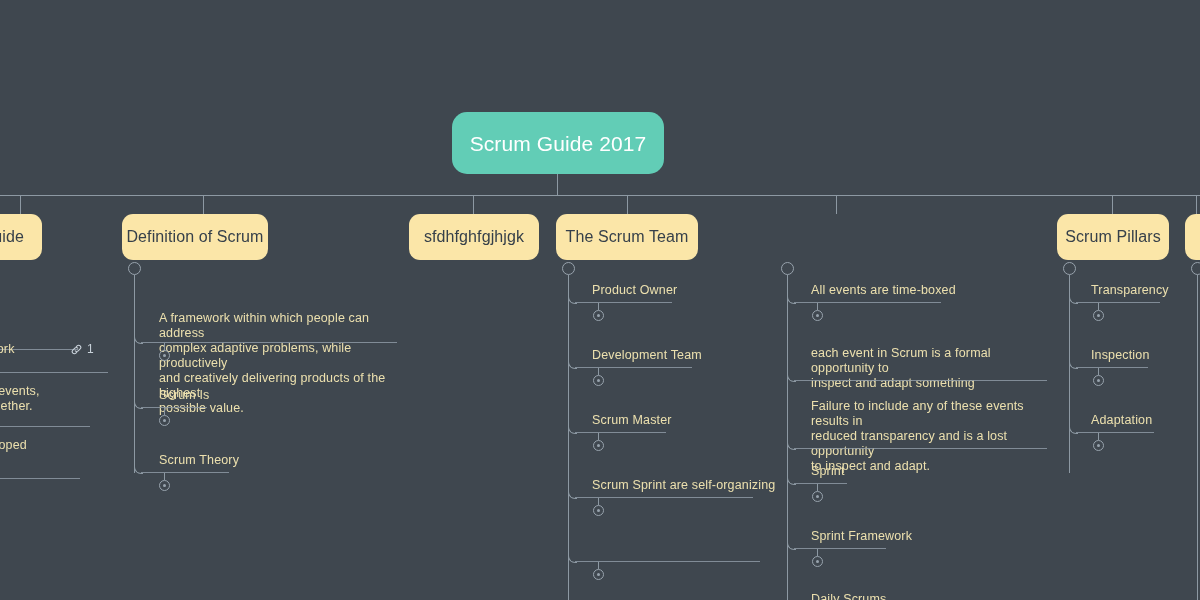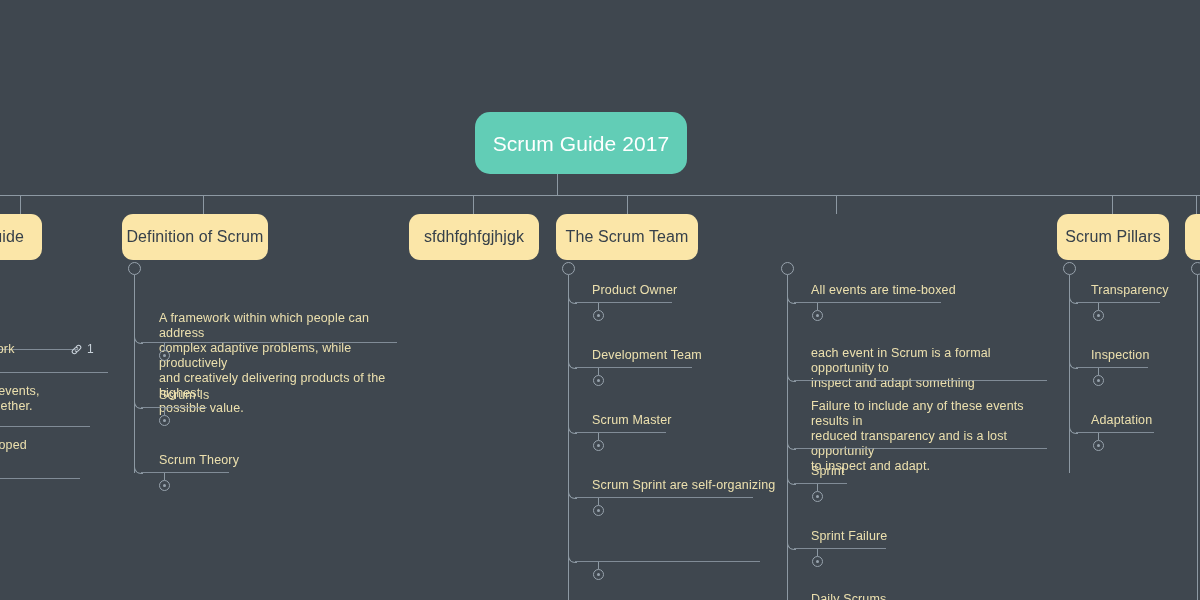--- a/index.html
+++ b/index.html
@@ -114,21 +114,21 @@
     color: #c9d2da;
     font-size: 12px;
   }
   .link-badge svg { display: block; }
 </style>
 </head>
 <body>
 
 <div id="canvas">
 
-  <div class="node root" style="left:475px; top:112px; width:212px;">Scrum Guide 2017</div>
+  <div class="node root" style="left:452px; top:112px; width:212px;">Scrum Guide 2017</div>
 
   <div class="line-v" style="left:557px; top:174px; height:21px;"></div>
 
   <div class="line-h" style="left:0px; top:195px; width:1200px;"></div>
 
   <div class="line-v" style="left:20px;   top:195px; height:19px;"></div>
   <div class="line-v" style="left:203px;  top:195px; height:19px;"></div>
   <div class="line-v" style="left:473px;  top:195px; height:19px;"></div>
   <div class="line-v" style="left:627px;  top:195px; height:19px;"></div>
   <div class="line-v" style="left:836px;  top:195px; height:19px;"></div>
@@ -236,21 +236,21 @@
 to inspect and adapt.</div>
   <div class="elbow" style="left:787px; top:439px; width:8px; height:10px;"></div>
   <div class="leaf-rule" style="left:794px; top:448px; width:253px;"></div>
 
   <div class="leaf" style="left:811px; top:464px; width:200px;">Sprint</div>
   <div class="elbow" style="left:787px; top:474px; width:8px; height:10px;"></div>
   <div class="leaf-rule" style="left:794px; top:483px; width:53px;"></div>
   <div class="line-v" style="left:817px; top:484px; height:7px;"></div>
   <div class="toggle-dot" style="left:812px; top:491px;"></div>
 
-  <div class="leaf" style="left:811px; top:529px; width:200px;">Sprint Failure</div>
+  <div class="leaf" style="left:811px; top:529px; width:200px;">Sprint Framework</div>
   <div class="elbow" style="left:787px; top:539px; width:8px; height:10px;"></div>
   <div class="leaf-rule" style="left:794px; top:548px; width:92px;"></div>
   <div class="line-v" style="left:817px; top:549px; height:7px;"></div>
   <div class="toggle-dot" style="left:812px; top:556px;"></div>
 
   <div class="leaf" style="left:811px; top:592px; width:200px;">Daily Scrums</div>
 
   <div class="node" style="left:1057px; top:214px; width:112px;">Scrum Pillars</div>
   <div class="toggle-ring" style="left:1063px; top:262px;"></div>
   <div class="line-v" style="left:1069px; top:275px; height:198px;"></div>

